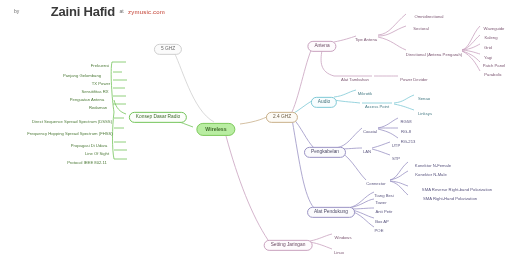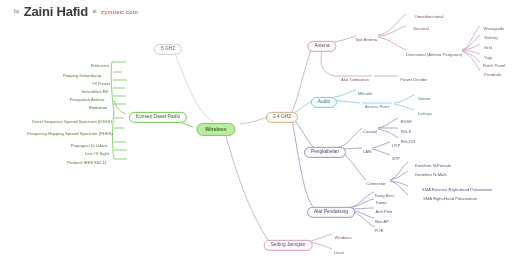--- a/index.html
+++ b/index.html
@@ -35,20 +35,21 @@
     font-size: 5px;
     color: #6b6b6b;
     vertical-align: middle;
   }
   .credit .name {
     font-size: 13px;
     font-weight: bold;
     color: #3a3a3a;
     letter-spacing: -0.2px;
     vertical-align: middle;
+    margin-left: 27px;
   }
   .credit .at {
     font-size: 5px;
     color: #6b6b6b;
     vertical-align: middle;
   }
   .credit .site {
     font-size: 6px;
     color: #c0392b;
     vertical-align: middle;

